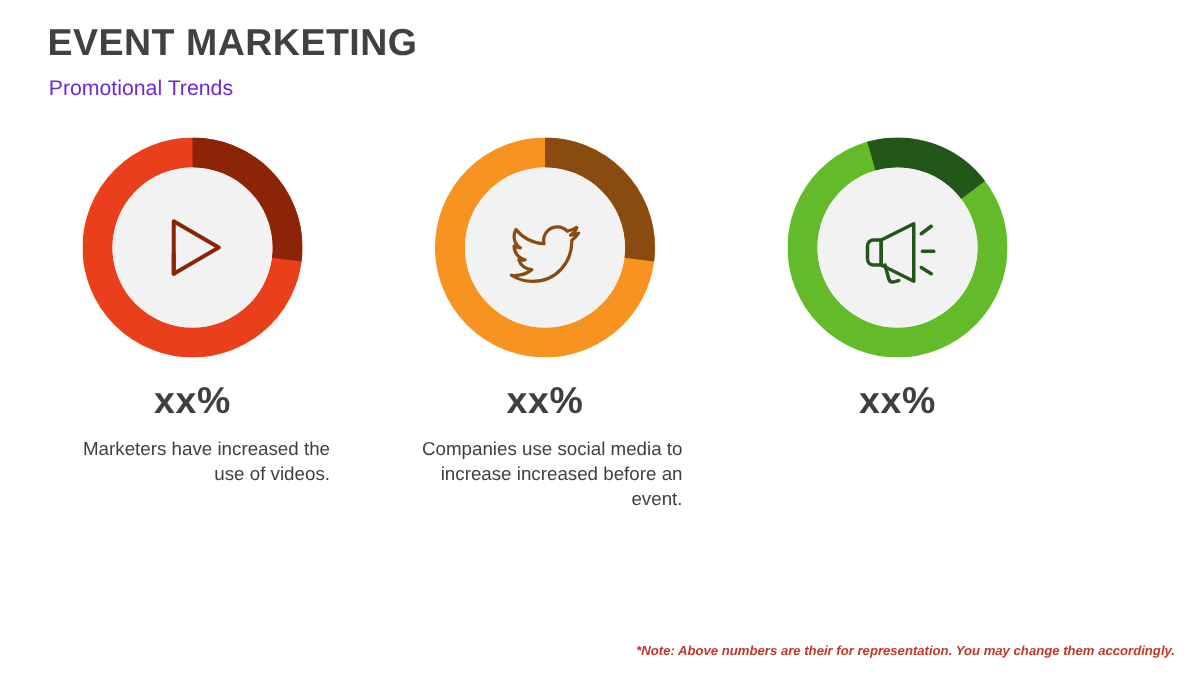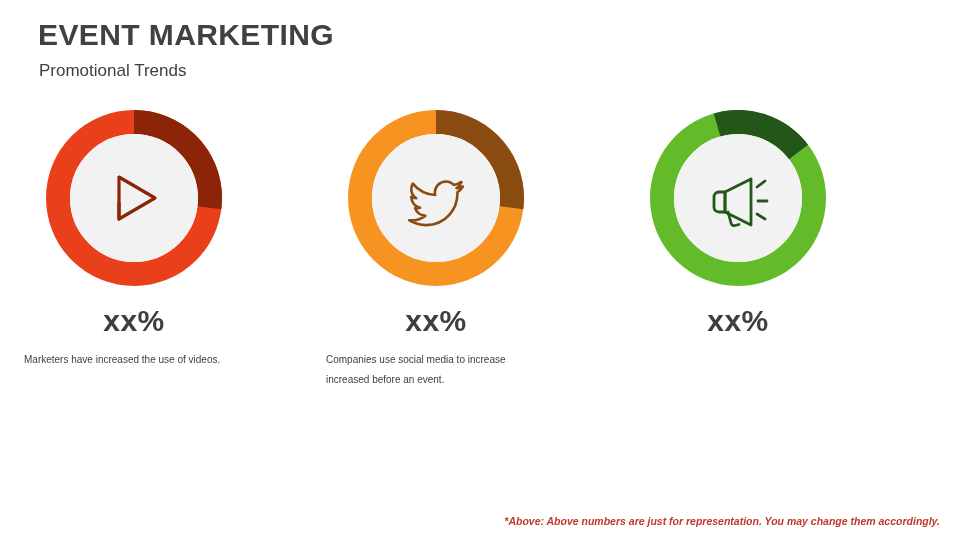--- a/index.html
+++ b/index.html
@@ -29,31 +29,31 @@
     font-weight: bold;
     color: #414141;
     letter-spacing: 0.4px;
   }
   .subtitle {
     position: absolute;
     left: 39px;
     top: 61px;
     font-size: 17px;
     font-weight: normal;
-    color: #404040;
+    color: #6d28d9;
     text-align: center;
   }
   .cards {
     position: absolute;
     left: 0;
     top: 110px;
     width: 872px;
     display: flex;
     justify-content: center;
-    gap: 62px;
+    gap: 42px;
   }
   .card {
     width: 240px;
     display: flex;
     flex-direction: column;
     align-items: center;
   }
   .ring-wrap {
     position: relative;
     width: 176px;
@@ -76,24 +76,24 @@
   }
   .pct {
     margin-top: 18px;
     font-size: 30px;
     font-weight: bold;
     color: #3f3f3f;
     letter-spacing: 0.5px;
   }
   .desc {
     margin-top: 12px;
-    font-size: 10px;
+    font-size: 15px;
     line-height: 20px;
     color: #3f3f3f;
-    text-align: left;
+    text-align: right;
     width: 220px;
   }
   .note {
     position: absolute;
     right: 20px;
     bottom: 13px;
     font-size: 10.5px;
     font-style: italic;
     font-weight: bold;
     color: #c0392b;
@@ -158,15 +158,15 @@
             <path d="M57 40 L66 40" stroke="#23571a" stroke-width="2.8" stroke-linecap="round" fill="none"></path>
             <path d="M56 53 L64 58" stroke="#23571a" stroke-width="2.8" stroke-linecap="round" fill="none"></path>
           </svg>
         </div>
       </div>
       <div class="pct">xx%</div>
     </div>
 
   </div>
 
-  <div class="note">*Above: Above numbers are just for representation. You may change them accordingly.</div>
+  <div class="note">*Note: Above numbers are their for representation. You may change them accordingly.</div>
 
 </div>
 
 </body></html>

